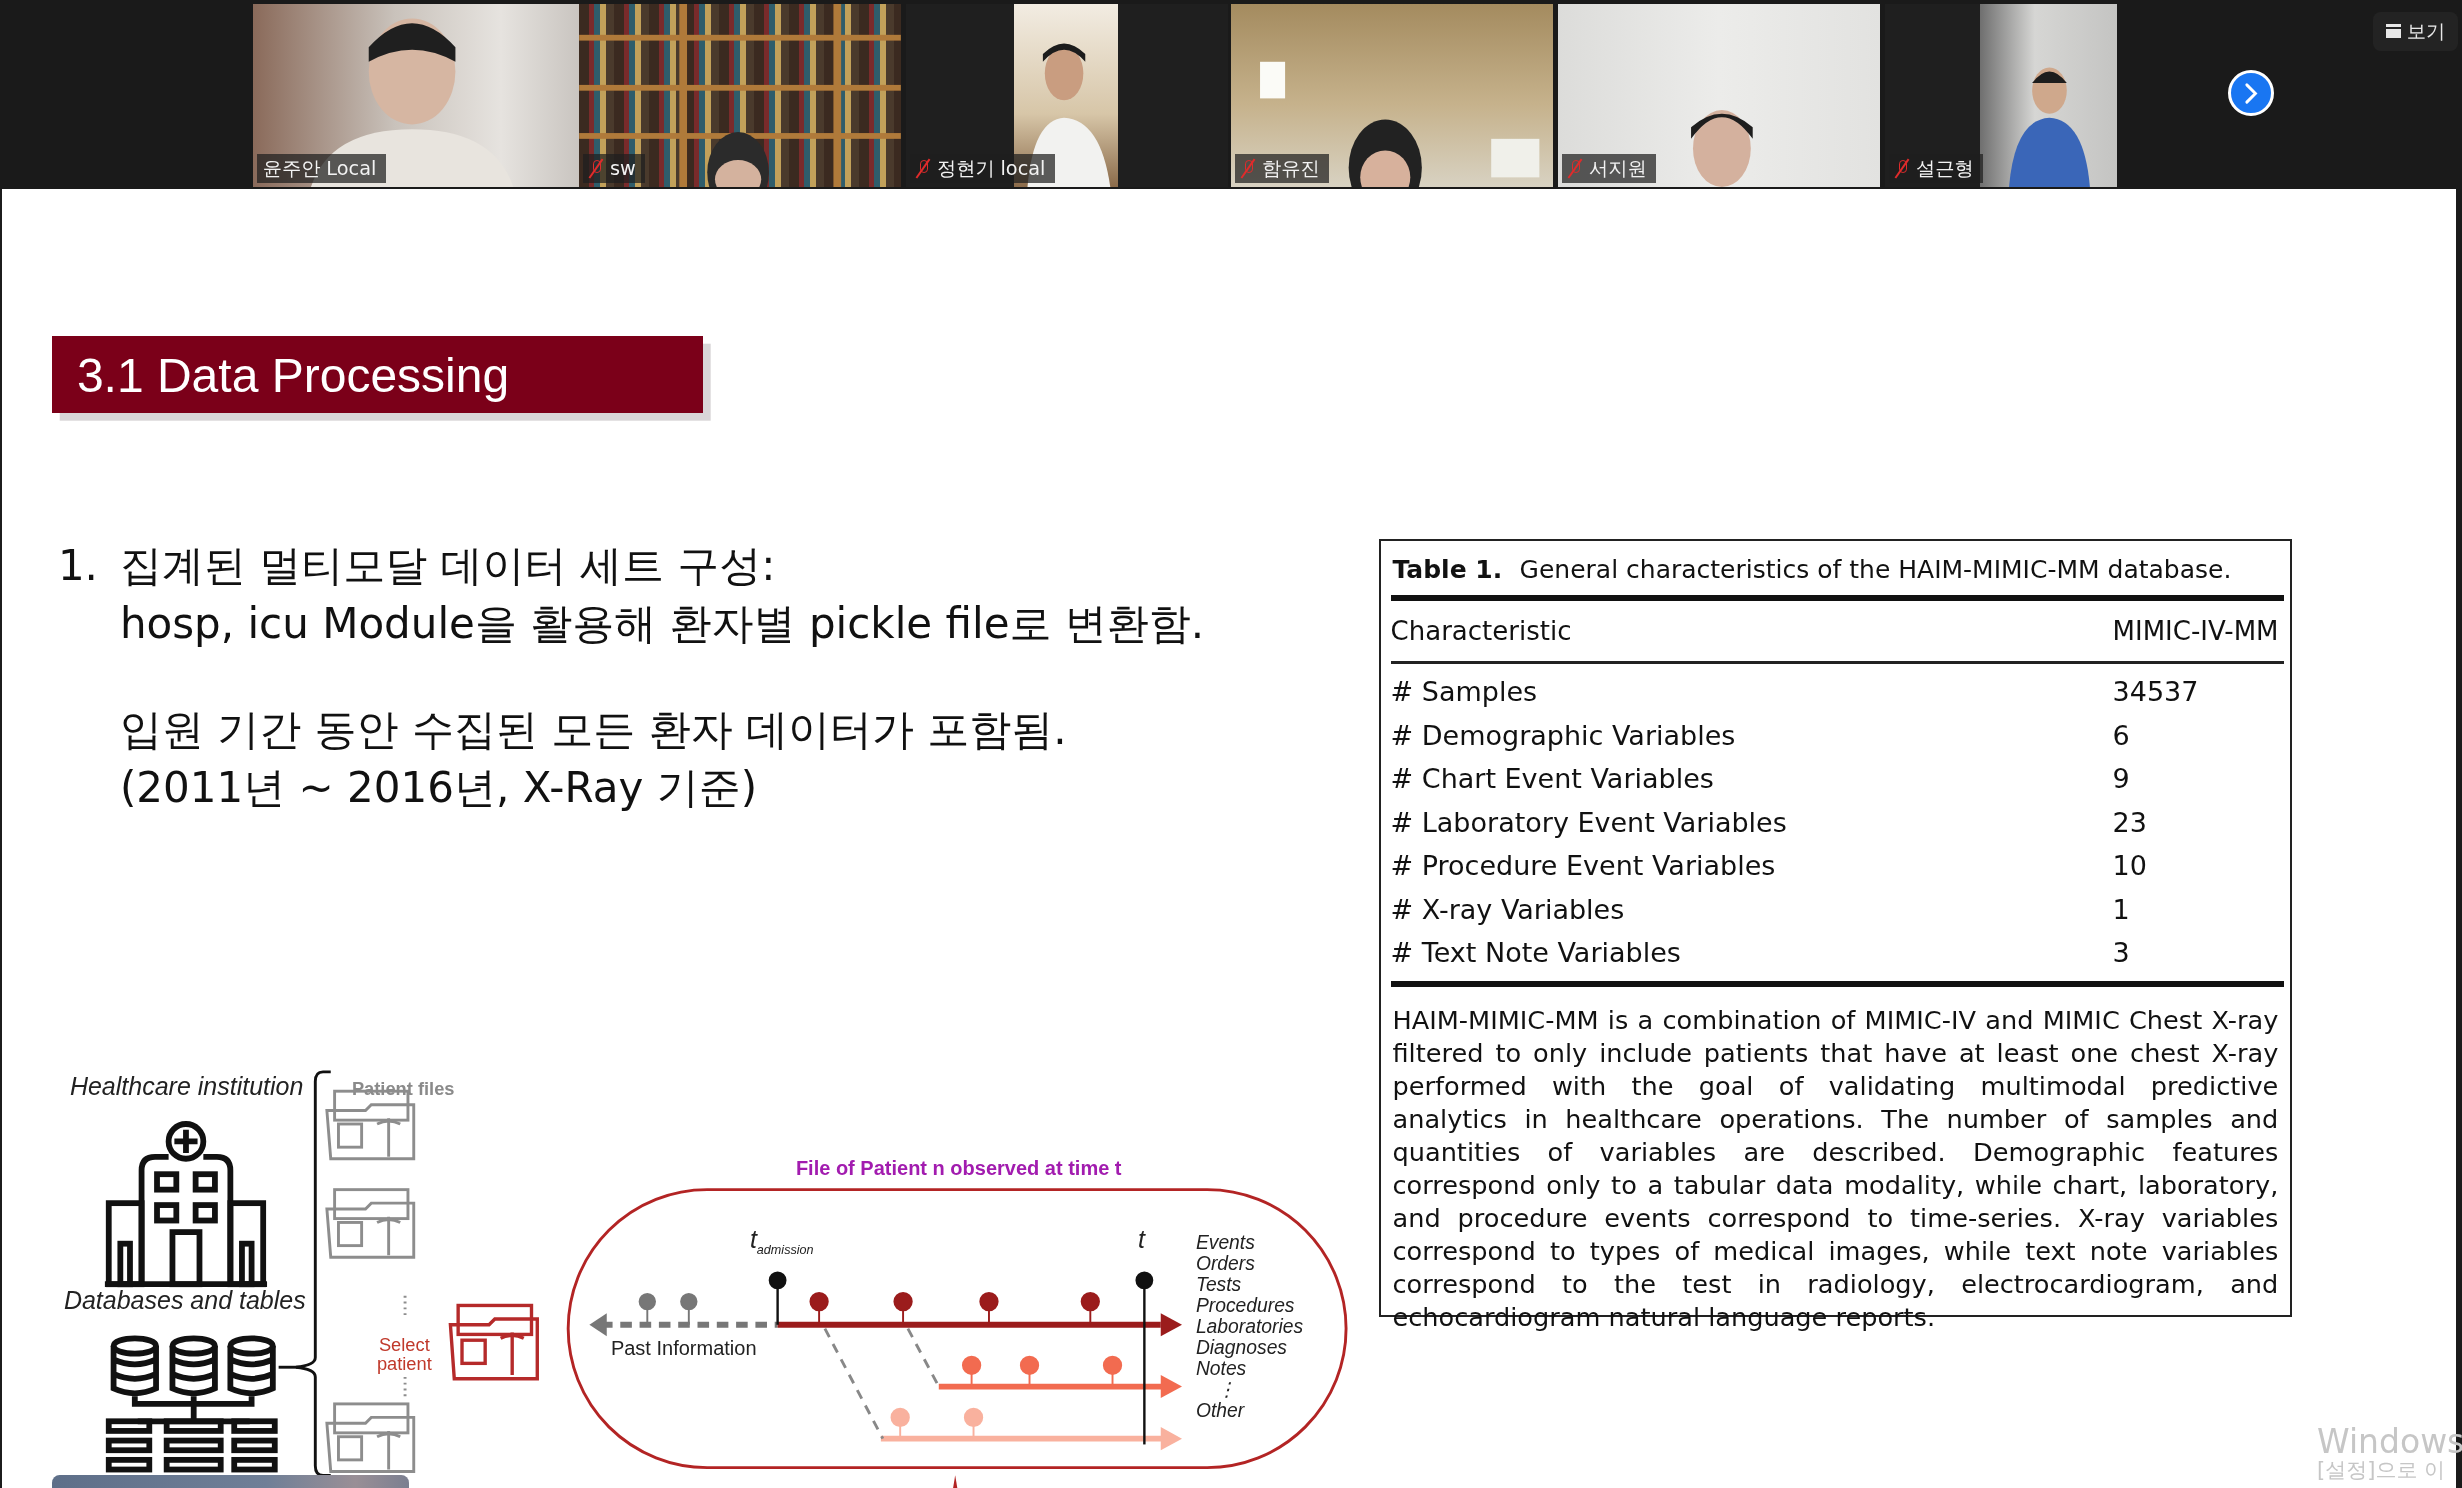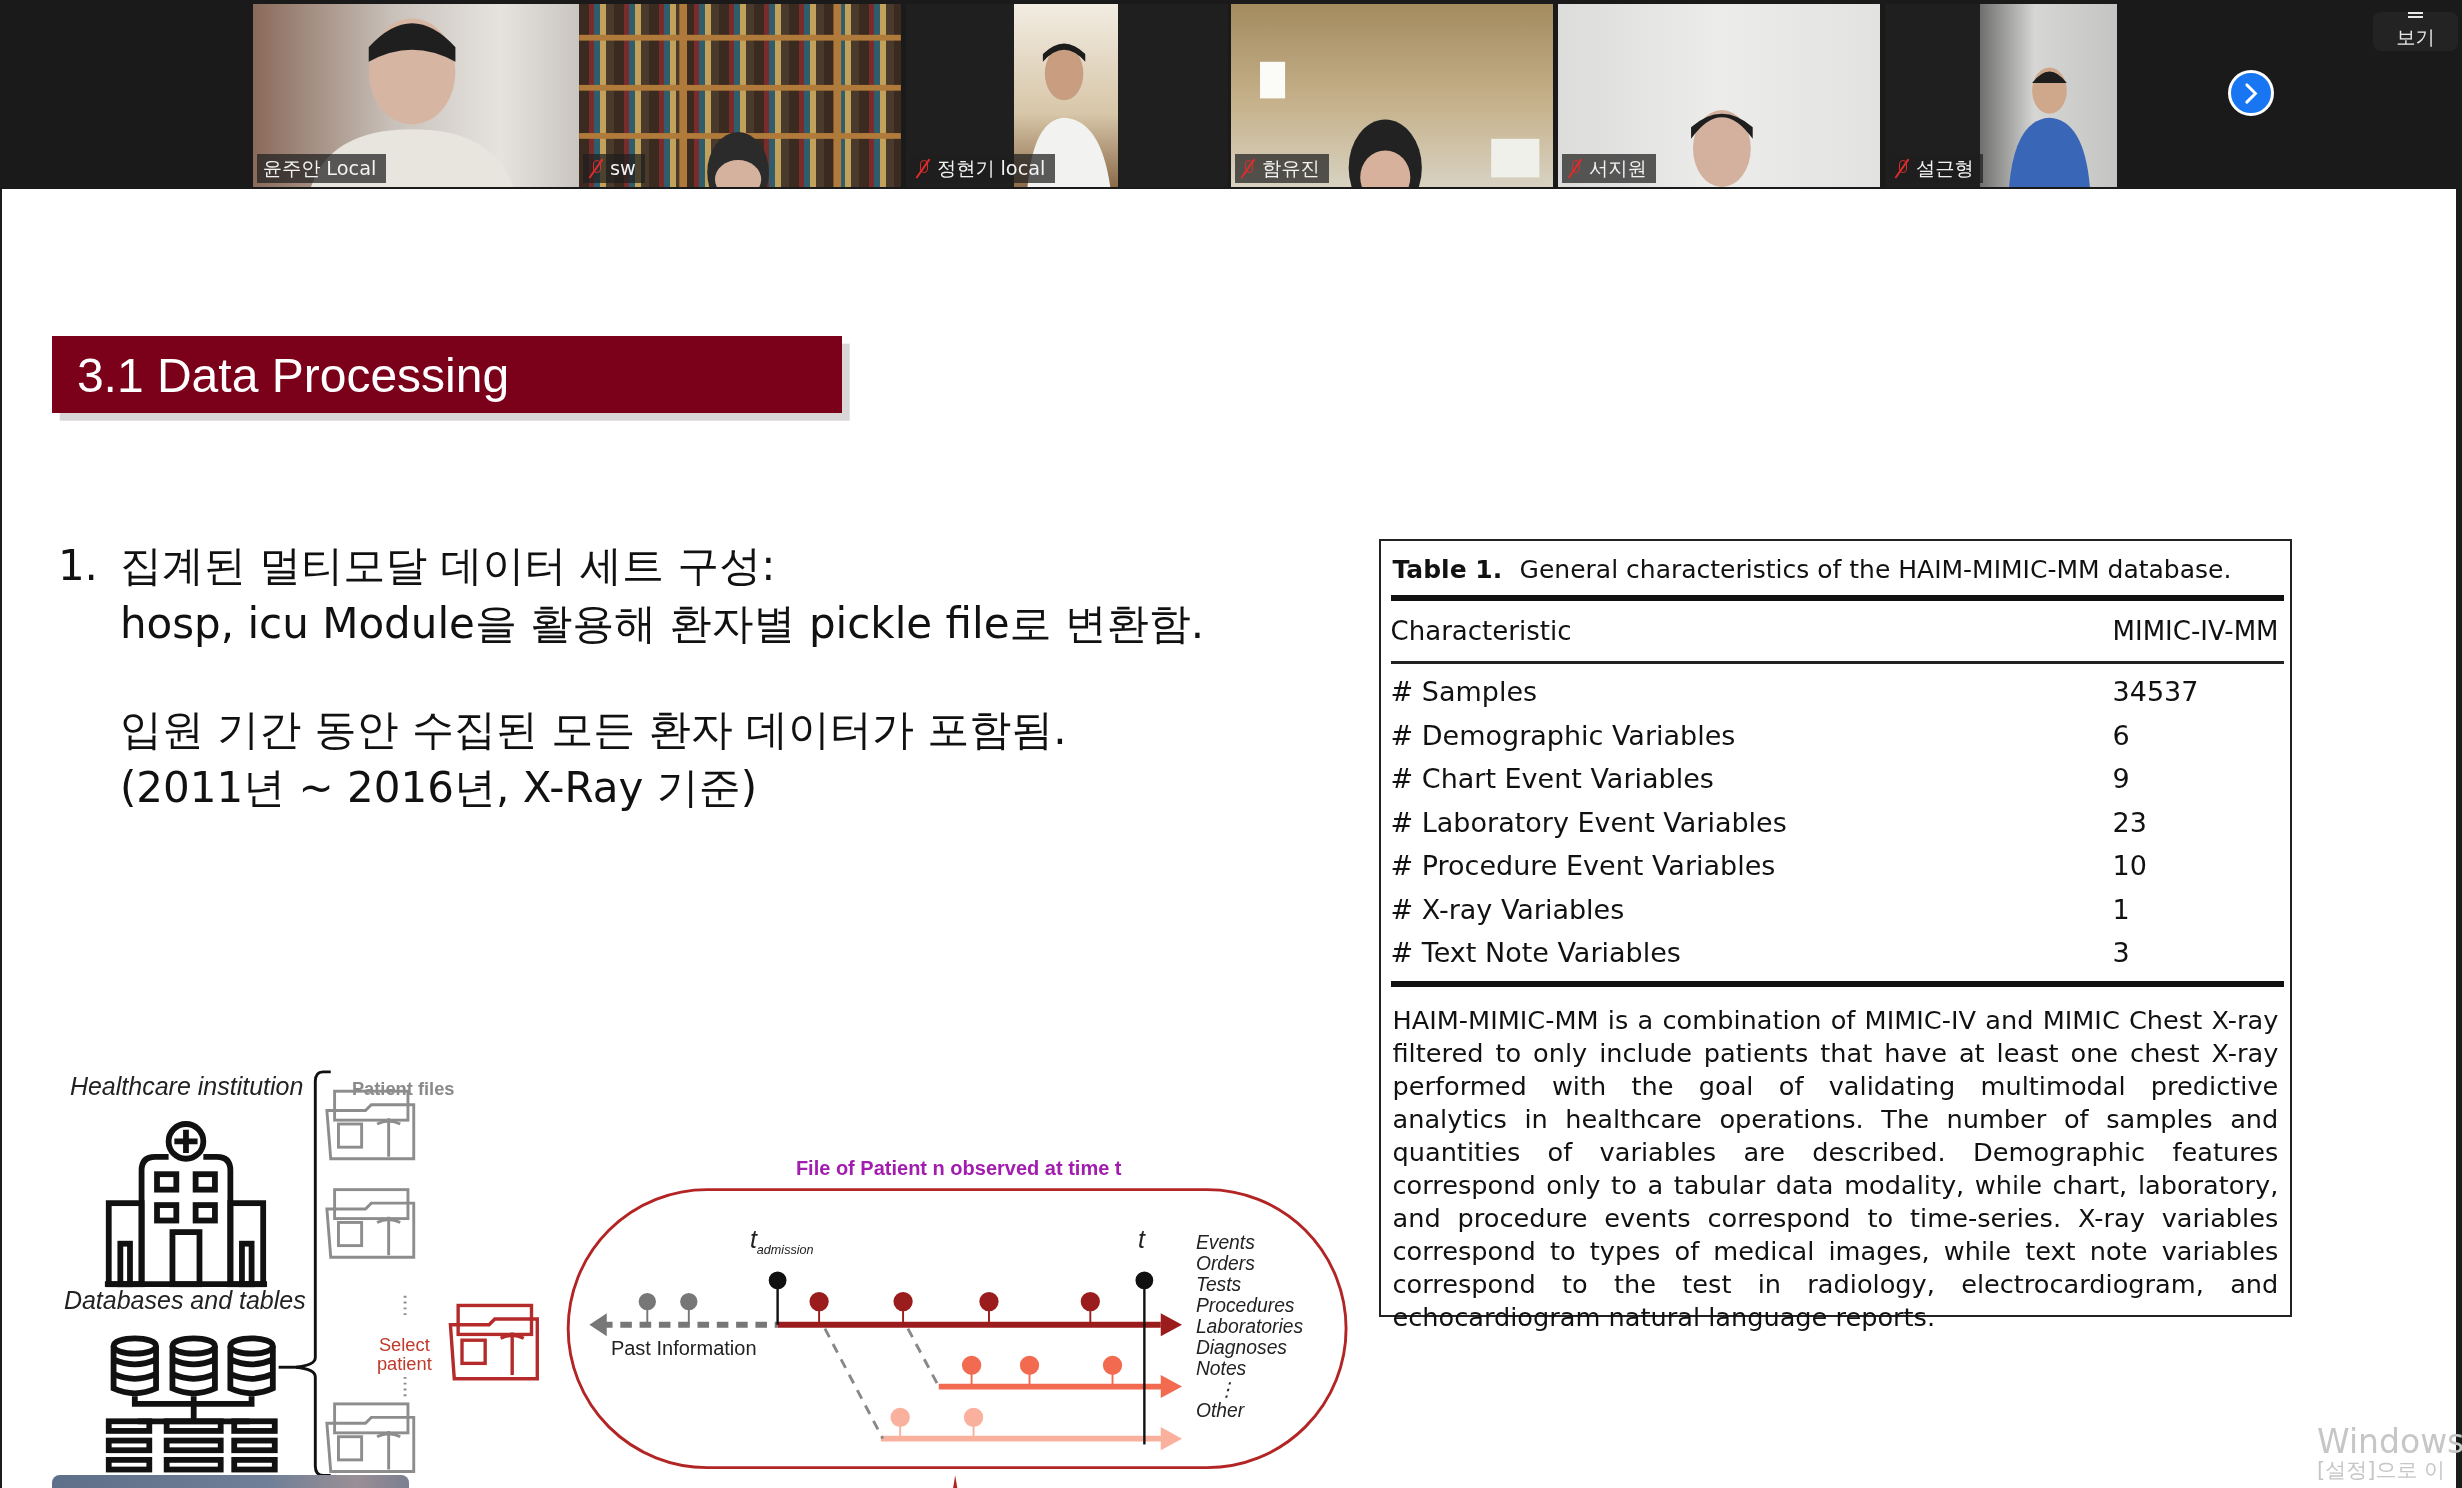--- a/index.html
+++ b/index.html
@@ -17,36 +17,36 @@
   .mute { width: 15.4px; height: 19.3px; position: relative; display: inline-block; }
   .mute::before { content: ""; position: absolute; left: 4.8px; top: 1px; width: 5.8px; height: 11.6px;
     border: 1.9px solid #e02b2b; border-radius: 3.9px; }
   .mute::after { content: ""; position: absolute; left: 6.8px; top: -1.9px; width: 1.9px; height: 23px;
     background: #e02b2b; transform: rotate(35deg); }
 
   .next-btn { position: absolute; left: 2228px; top: 70px; width: 46px; height: 46px; border-radius: 50%;
     background: #1976f2; border: 3.9px solid #fff; display: flex; align-items: center; justify-content: center; cursor: pointer; }
   .view-btn { position: absolute; left: 2373px; top: 11.6px; width: 85px; height: 39px; border-radius: 7.7px;
     background: #232323; color: #e8e8e8; font-size: 19.3px; display: flex; align-items: center; justify-content: center; gap: 5.8px;
-    font-family: "DejaVu Sans", sans-serif; flex-direction: column; }
+    font-family: "DejaVu Sans", sans-serif; }
   .view-btn .grid-ico { width: 15.4px; height: 13.5px; background: #e8e8e8; position: relative; }
   .view-btn .grid-ico::before { content:""; position:absolute; left:0; right:0; top:2.9px; height:1.9px; background:#232323; }
 
   
   .slide { position: absolute; left: 1.9px; top: 189px; width: 2454px; height: 1300px; background: #ffffff; overflow: hidden; }
   .right-border { position: absolute; left: 2456px; top: 189px; width: 5.8px; height: 1300px; background: #1a1a1a; }
 
   .titlebar { position: absolute; left: 0; top: 0; width: 2454px; height: 108px; background: #7b0019;
     border-bottom: 2.9px solid #c88a95; }
   .title { position: absolute; left: 19.3px; top: 15.4px; color: #fff; font-size: 66px; font-weight: bold; letter-spacing: 0.5px; }
   .subtitle { position: absolute; right: 15.4px; top: 13.5px; color: #fff; font-size: 30px; text-align: right; line-height: 37px; }
   .shield { position: absolute; left: 5.8px; top: 15.4px; width: 33px; height: 39px; background: #3a2a2c; border-radius: 7.7px;
     display: flex; align-items: center; justify-content: center; }
 
-  .section { position: absolute; left: 50px; top: 147px; width: 790px; height: 77px; background: #7b0019;
+  .section { position: absolute; left: 50px; top: 147px; width: 651px; height: 77px; background: #7b0019;
     box-shadow: 7.7px 7.7px 0 #d9d6d8; }
   .section span { position: absolute; left: 25px; top: 11.6px; color: #fff; font-size: 48px; }
 
   .bullets { position: absolute; left: 56px; top: 348px; color: #111; font-size: 42px; line-height: 58px; font-family: "DejaVu Sans", sans-serif; }
   .bullets .num { position: absolute; left: 0; top: 0; }
   .bullets .line { position: absolute; left: 62px; white-space: nowrap; }
 
   
   .tablefig { position: absolute; left: 1377px; top: 350px; width: 913px; height: 778px; border: 2.9px solid #222; background: #fff;
     font-family: "DejaVu Sans", sans-serif; color: #111; }

